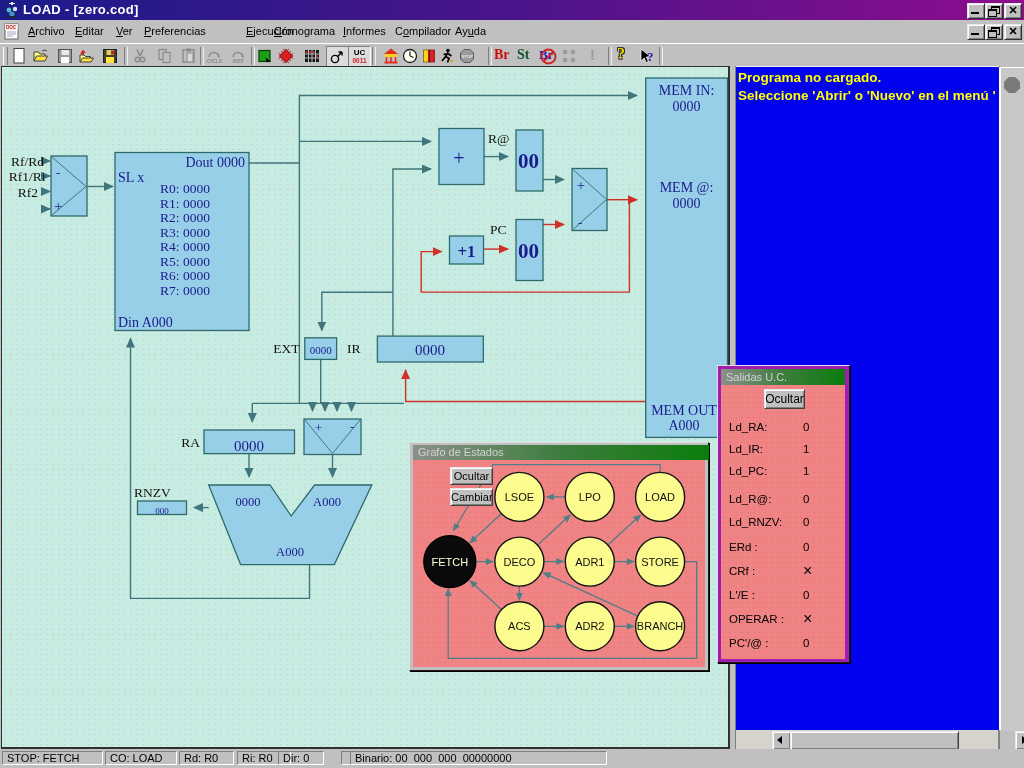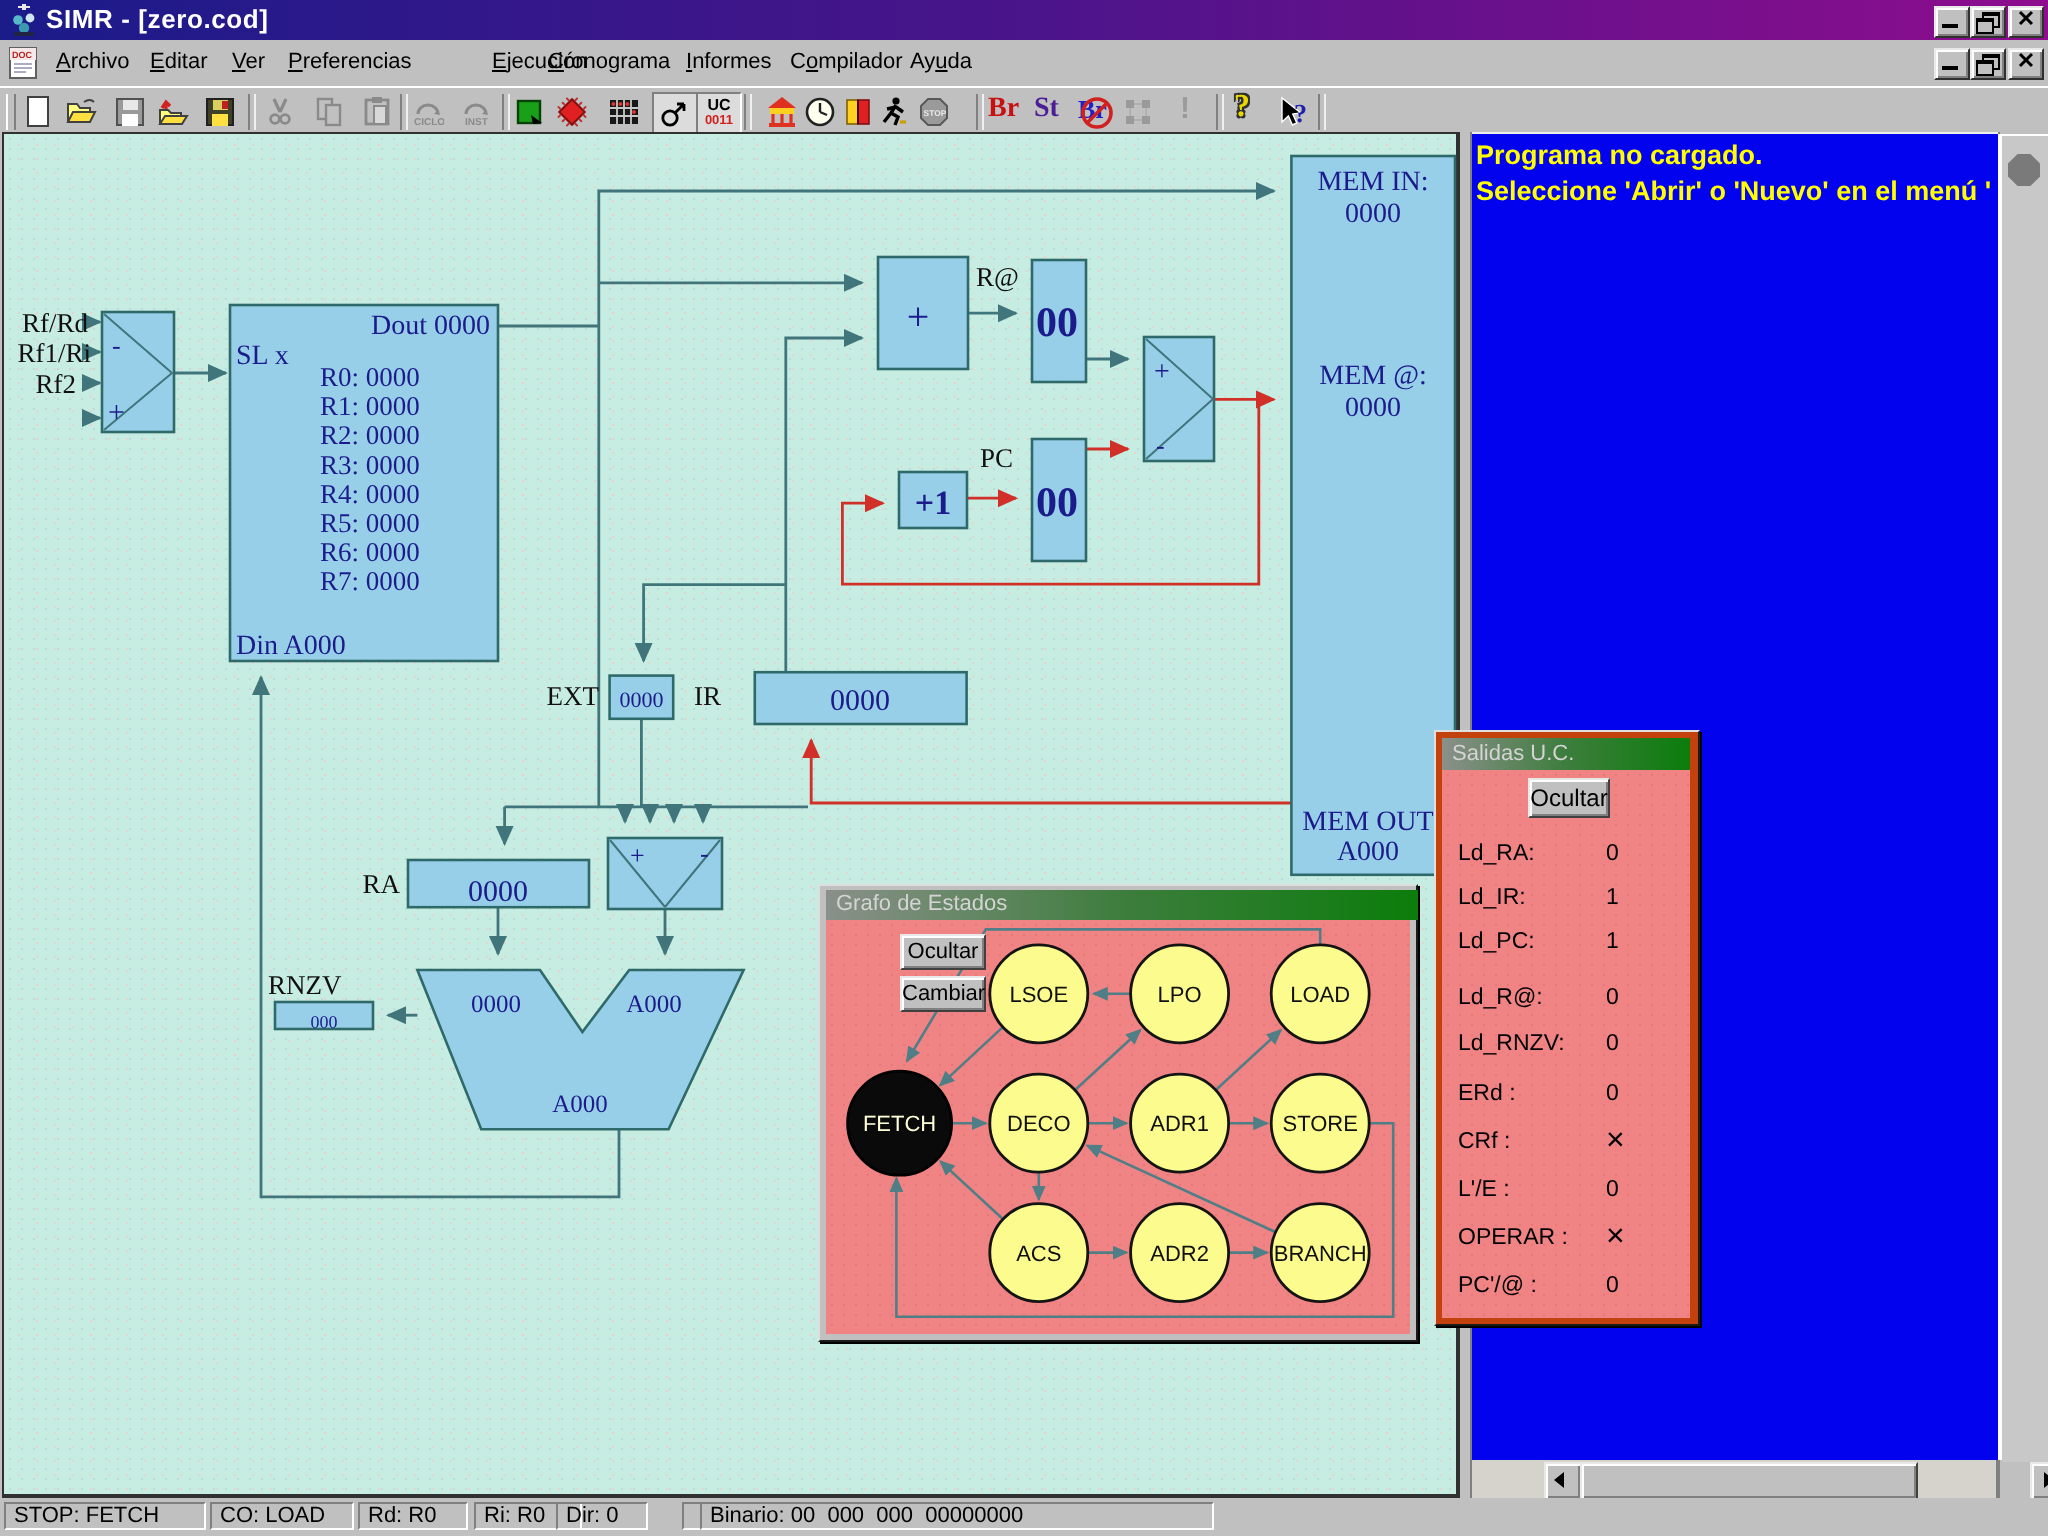--- a/index.html
+++ b/index.html
@@ -17,21 +17,21 @@
 
 <div class="abs" style="left:0;top:0;width:1024px;height:20px;background:linear-gradient(90deg,#1b1b8a 0%,#4a148a 50%,#8d0d8d 100%);"></div>
 <div class="abs" style="left:3px;top:1px;width:18px;height:18px;">
 <svg width="18" height="18" viewBox="0 0 18 18">
       <path d="M8 1 h2 v3 h-2 z M6 2 h6 v1 h-6 z" fill="#e8e8e8"></path>
       <circle cx="6" cy="9" r="2.4" fill="#57b8c8"></circle>
       <circle cx="12" cy="8" r="2.2" fill="#cfe8f0"></circle>
       <circle cx="9" cy="13" r="2.6" fill="#3a9ab0"></circle>
       <path d="M4 15 h10 v2 h-10 z" fill="#224"></path>
     </svg></div>
-<div class="abs" style="left:23px;top:2px;font-size:13px;font-weight:bold;color:#fff;letter-spacing:0.3px;">SIMR - [zero.cod]</div>
+<div class="abs" style="left:23px;top:2px;font-size:13px;font-weight:bold;color:#fff;letter-spacing:0.3px;">LOAD - [zero.cod]</div>
 <div class="wbtn" style="left:967px;top:3px;">
     <div style="position:absolute;left:3px;top:8px;width:8px;height:2px;background:#000;"></div>
   </div>
 <div class="wbtn" style="left:985px;top:3px;">
     <div style="position:absolute;left:5px;top:2px;width:7px;height:5px;border:1px solid #000;border-top-width:2px;background:#c0c0c0;"></div>
     <div style="position:absolute;left:2px;top:5px;width:7px;height:5px;border:1px solid #000;border-top-width:2px;background:#c0c0c0;"></div>
   </div>
 <div class="wbtn" style="left:1004px;top:3px;font:bold 11px 'Liberation Sans';text-align:center;line-height:13px;">✕</div>
 
 <div class="abs" style="left:0;top:20px;width:1024px;height:23px;background:#c0c0c0;border-bottom:1px solid #d8d8d8;">
@@ -159,21 +159,21 @@
         <circle cx="9" cy="2.5" r="1.8" fill="#000"></circle>
         <path d="M9 4.5 L6.5 8.5 L3 13 M6.5 8.5 L10 10.5 L8.5 14.5 M9 5.5 L4.5 6.5 M9 5.5 L12.5 8" stroke="#000" stroke-width="1.7" fill="none"></path>
         <path d="M11 13 h3" stroke="#c8a000" stroke-width="1.6"></path>
       </svg></div>
 <div class="ticon" style="left:459px;"><svg width="16" height="16">
         <polygon points="5,1.5 11,1.5 14.5,5 14.5,11 11,14.5 5,14.5 1.5,11 1.5,5" fill="#9a9a9a" stroke="#5a5a5a"></polygon>
         <text x="2.8" y="10" font-size="4.2" font-weight="bold" fill="#e8e8e8" font-family="Liberation Sans">STOP</text>
       </svg></div>
 <div class="tsep" style="left:488px;"></div>
 <div class="abs" style="left:494px;top:3px;font:bold 14px 'Liberation Serif';color:#c81010;">Br</div>
-<div class="abs" style="left:517px;top:3px;font:bold 14px 'Liberation Serif';color:#4c1d95;">St</div>
+<div class="abs" style="left:517px;top:3px;font:bold 14px 'Liberation Serif';color:#14532d;">St</div>
 <div class="abs" style="left:539px;top:3px;font:bold 13px 'Liberation Serif';color:#2020c8;">Br</div>
 <div class="ticon" style="left:540px;"><svg width="17" height="17">
         <circle cx="8.5" cy="8.5" r="7" fill="none" stroke="#d02020" stroke-width="1.8"></circle>
         <path d="M3.5 13.5 L13.5 3.5" stroke="#d02020" stroke-width="1.8"></path>
       </svg></div>
 <div class="ticon" style="left:561px;"><svg width="16" height="16">
         <rect x="2" y="2" width="4" height="4" fill="#9a9a9a"></rect>
         <rect x="10" y="2" width="4" height="4" fill="#9a9a9a"></rect>
         <rect x="2" y="10" width="4" height="4" fill="#9a9a9a"></rect>
         <rect x="10" y="10" width="4" height="4" fill="#9a9a9a"></rect>
@@ -377,21 +377,21 @@
 <text x="179.8" y="123.6">ADR1</text>
 <text x="250.1" y="123.6">STORE</text>
 <text x="109.4" y="188.3">ACS</text>
 <text x="179.8" y="188.3">ADR2</text>
 <text x="250.1" y="188.3">BRANCH</text>
 </g>
 </svg>
 <div class="raised" style="position:absolute;left:4px;top:24px;width:41px;height:16px;font-size:11px;text-align:center;line-height:16px;color:#000;">Ocultar</div>
 <div class="raised" style="position:absolute;left:4px;top:45px;width:41px;height:16px;font-size:11px;text-align:center;line-height:16px;color:#000;">Cambiar</div>
 </div>
-<div class="abs" id="salidas" style="left:717px;top:365px;width:131px;height:296px;background:#c2410c;border:1px solid;border-color:#dfdfdf #1a1a1a #1a1a1a #dfdfdf;box-shadow:1px 1px 0 #000;">
+<div class="abs" id="salidas" style="left:717px;top:365px;width:131px;height:296px;background:#a21caf;border:1px solid;border-color:#dfdfdf #1a1a1a #1a1a1a #dfdfdf;box-shadow:1px 1px 0 #000;">
 <div style="position:absolute;left:3px;top:3px;width:119px;height:16px;background:linear-gradient(90deg,#8a908a 0%,#3d7d3d 50%,#0b7d0b 100%);color:#d4d4d4;font-size:11px;line-height:16px;padding-left:5px;">Salidas U.C.</div>
 <div style="position:absolute;left:3px;top:19px;width:124px;height:274px;background-color:#f08484;background-image:radial-gradient(#e87878 0.5px, rgba(0,0,0,0) 0.7px);background-size:6px 5px;"></div>
 <div class="raised" style="position:absolute;left:10px;top:23px;width:39px;height:18px;font-size:12px;text-align:center;line-height:18px;color:#000;">Ocultar</div>
 <div style="position:absolute;left:11px;top:55px;width:110px;font-size:11.5px;color:#000;">
 <div style="position:relative;height:22px;">Ld_RA:<span style="position:absolute;left:74px;">0</span></div>
 <div style="position:relative;height:22px;">Ld_IR:<span style="position:absolute;left:74px;">1</span></div>
 <div style="position:relative;height:28px;">Ld_PC:<span style="position:absolute;left:74px;">1</span></div>
 <div style="position:relative;height:23px;">Ld_R@:<span style="position:absolute;left:74px;">0</span></div>
 <div style="position:relative;height:25px;">Ld_RNZV:<span style="position:absolute;left:74px;">0</span></div>
 <div style="position:relative;height:24px;">ERd :<span style="position:absolute;left:74px;">0</span></div>

